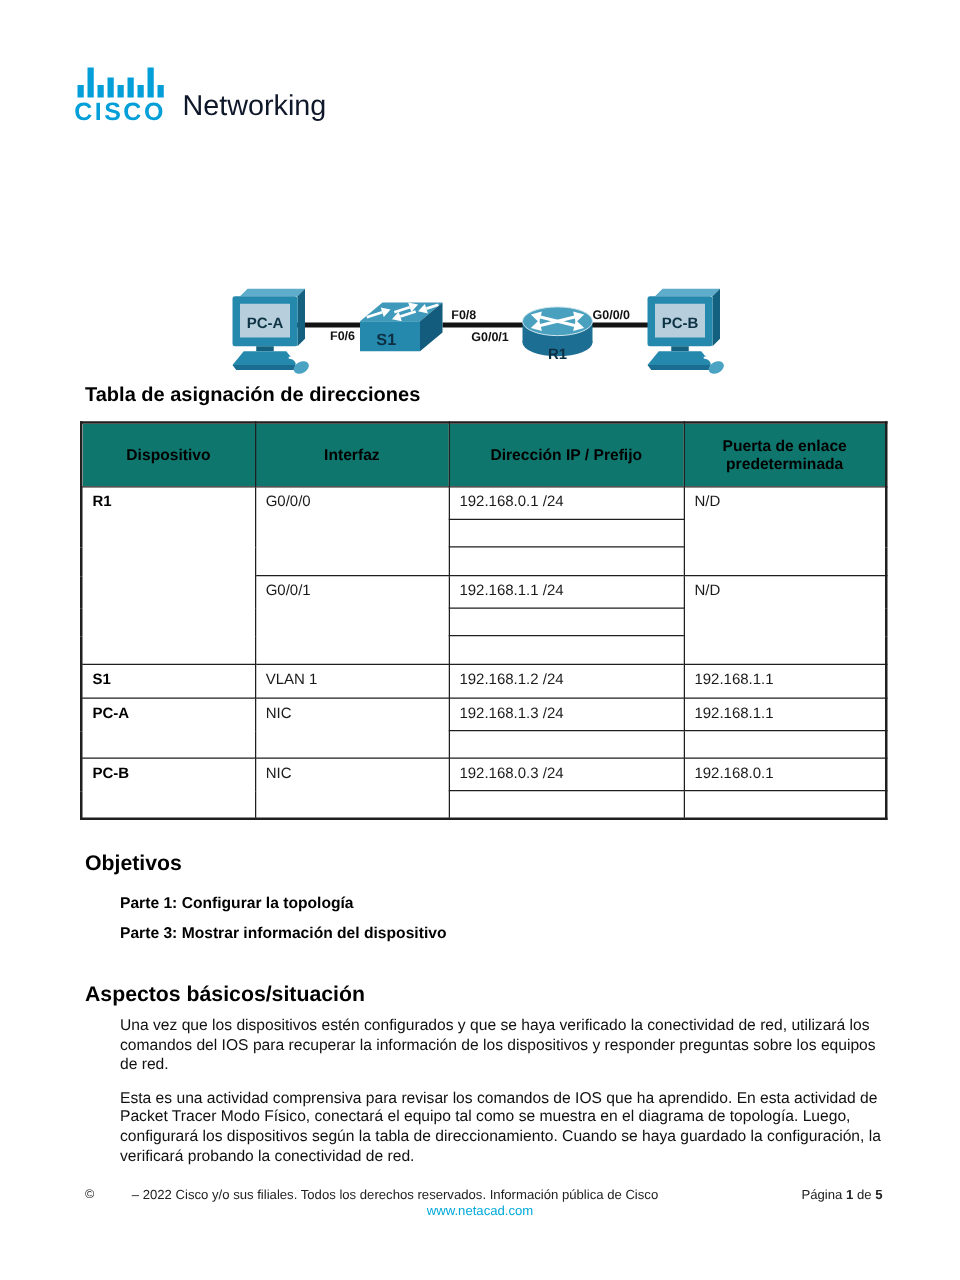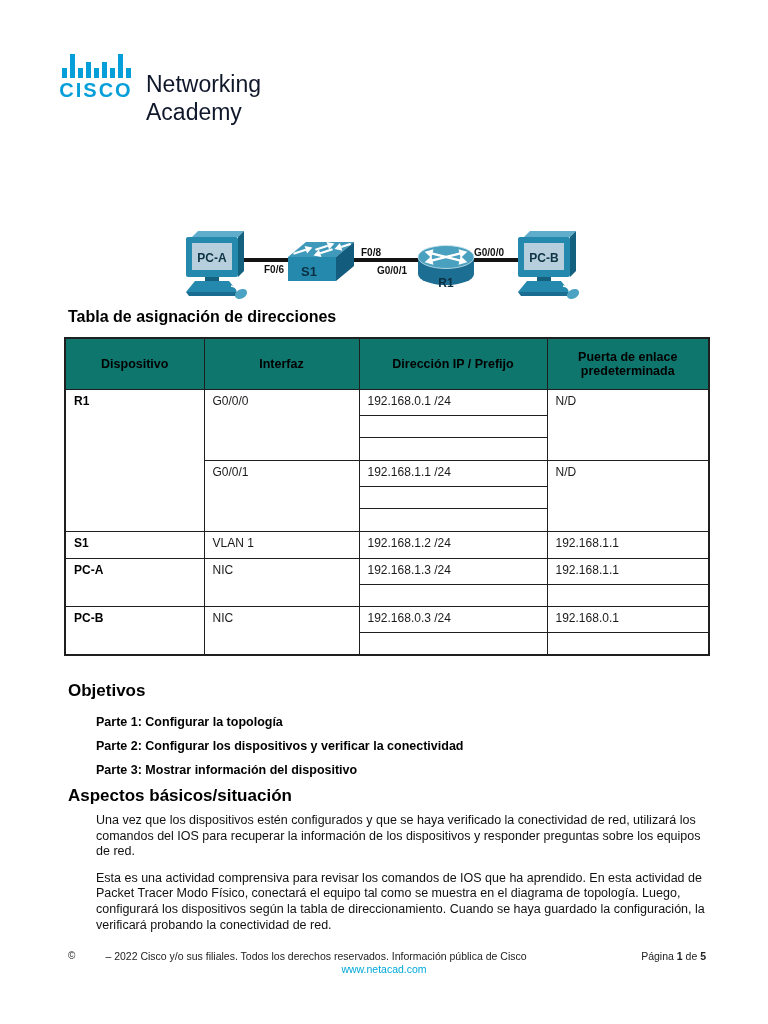--- a/index.html
+++ b/index.html
@@ -55,21 +55,20 @@
       <div class="bar" style="height:10px"></div>
         <div class="bar" style="height:16px"></div>
       <div class="bar" style="height:10px"></div>
         <div class="bar" style="height:24px"></div>
       <div class="bar" style="height:10px"></div>
     </div>
     <div class="wordmark">CISCO</div>
   </div>
   <div class="logo-text">
     <div>Networking</div>
-    <div>Academy</div>
   </div>
 </div>
 
 <div class="topology">
 
   <div class="cable" style="left:52px;width:58px"></div>
   <div class="cable" style="left:174px;width:66px"></div>
   <div class="cable" style="left:290px;width:52px"></div>
 
   <div class="dev" style="left:4px;top:5px">
@@ -220,21 +219,20 @@
   <tr style="height:22px">
     <td></td>
         <td></td>
   </tr>
 </tbody>
   </table>
 
 <div class="section-title" style="top:681px">Objetivos</div>
 <div class="objectives">
   <div>Parte 1: Configurar la topología</div>
-  <div>Parte 2: Configurar los dispositivos y verificar la conectividad</div>
   <div>Parte 3: Mostrar información del dispositivo</div>
 </div>
 
 <div class="section-title" style="top:786px">Aspectos básicos/situación</div>
 <div class="background">
   <p>Una vez que los dispositivos estén configurados y que se haya verificado la conectividad de red, utilizará los comandos del IOS para recuperar la información de los dispositivos y responder preguntas sobre los equipos de red.</p>
   <p>Esta es una actividad comprensiva para revisar los comandos de IOS que ha aprendido. En esta actividad de Packet Tracer Modo Físico, conectará el equipo tal como se muestra en el diagrama de topología. Luego, configurará los dispositivos según la tabla de direccionamiento. Cuando se haya guardado la configuración, la verificará probando la conectividad de red.</p>
 </div>
 
 <div class="footer-row">

